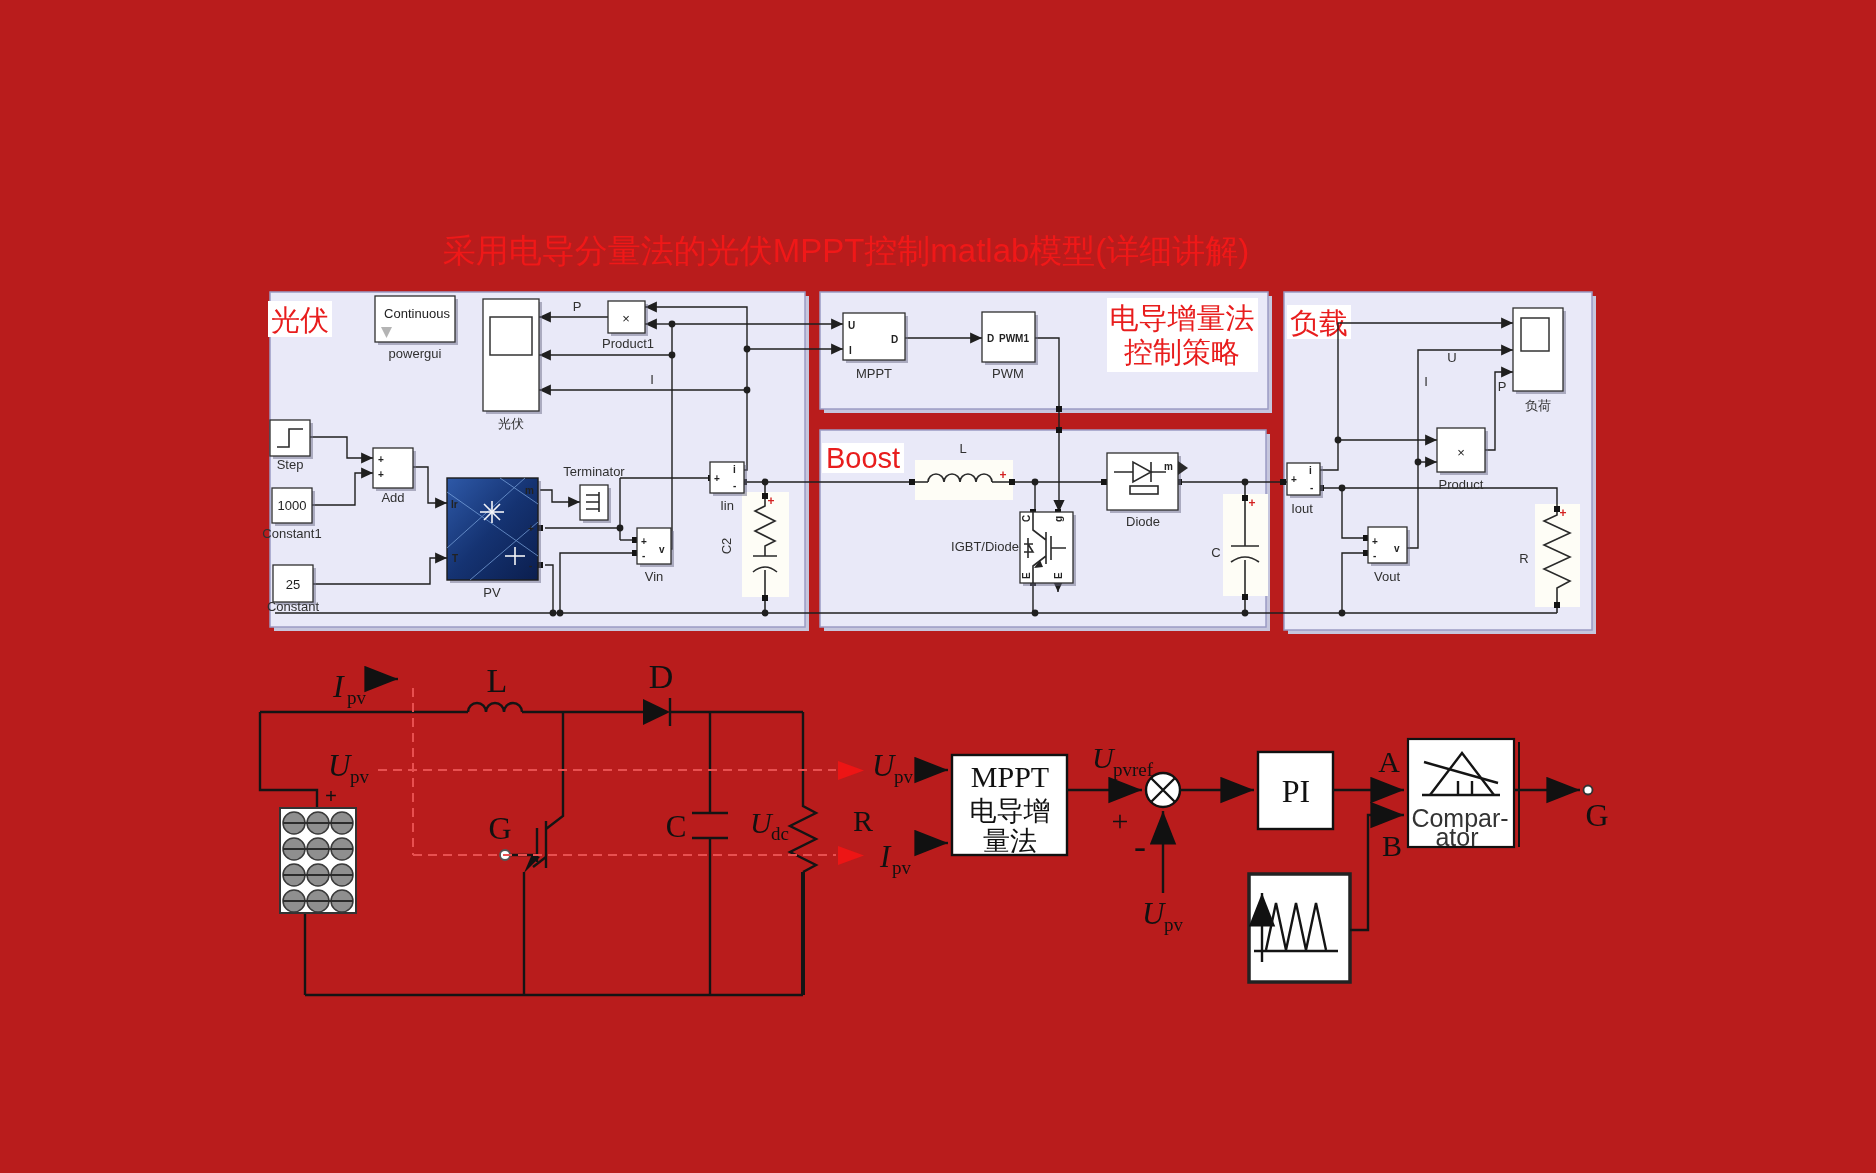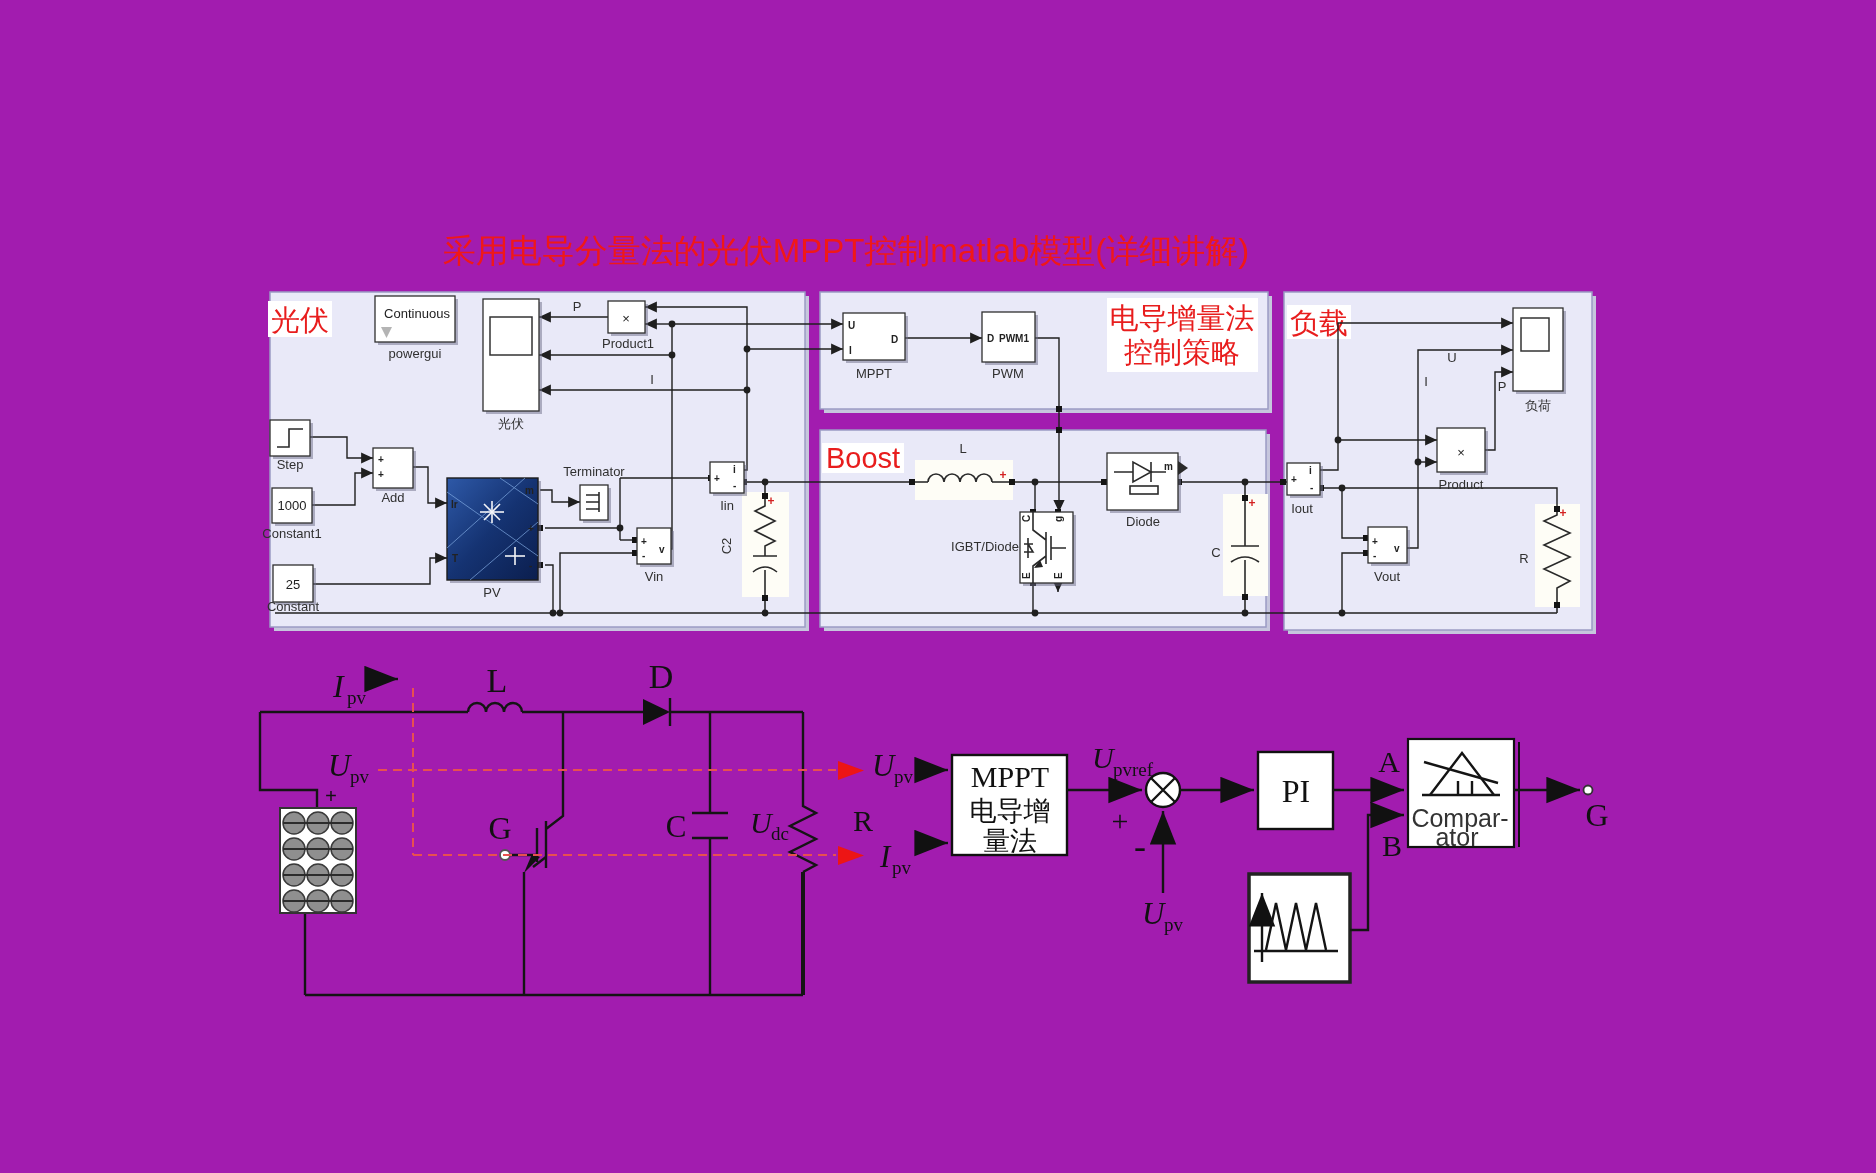--- a/index.html
+++ b/index.html
@@ -1,16 +1,16 @@
 <!DOCTYPE html>
 <html><head>
 <meta charset="utf-8">
 <style>
   html,body{margin:0;padding:0;background:#ffffff;}
-  .stage{position:relative;width:1876px;height:1173px;background:#a21caf;font-family:"Liberation Sans",sans-serif;}
+  .stage{position:relative;width:1876px;height:1173px;background:#b91c1c;font-family:"Liberation Sans",sans-serif;}
   svg{display:block;}
   .region{fill:#e9e9f8;stroke:#9b9bc4;stroke-width:1.5;}
   .rshadow{fill:#c6c6dd;}
   .blk{fill:#ffffff;stroke:#2f2f2f;stroke-width:1.3;}
   .bshadow{fill:rgba(110,110,135,0.5);stroke:none;}
   .panel{fill:#fefdf6;stroke:none;}
   .wire{stroke:#1f1f1f;stroke-width:1.4;fill:none;}
   .glyph{stroke:#2a2a2a;stroke-width:1.6;fill:none;}
   .dot{fill:#1f1f1f;}
   .psq{fill:#141414;}

